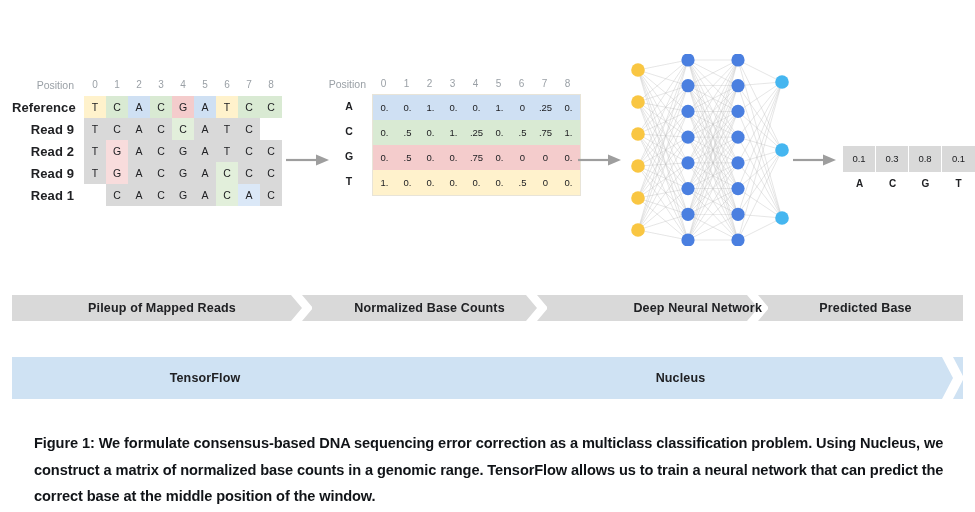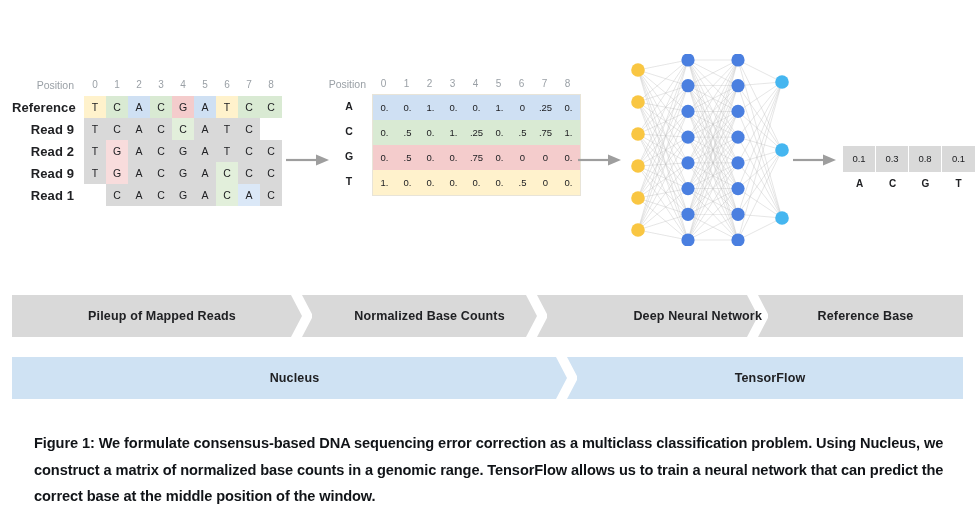--- a/index.html
+++ b/index.html
@@ -77,21 +77,21 @@
   .pred-base {
     width: 33px; height: 24px; line-height: 24px;
     text-align:center; font-size:10px; color:#202124; font-weight:bold;
   }
 
   
   .arrow { position:absolute; }
 
   
   .banner { position:absolute; left:12px; width:951px; display:flex; }
-  #banner-gray { top: 263px; height: 42px; }
+  #banner-gray { top: 263px; height: 26px; }
   #banner-blue { top: 325px; height: 42px; }
   .seg {
     position: relative; height: 100%;
     display:flex; align-items:center; justify-content:center;
     font-size: 12.5px; font-weight: bold; color: #202124;
     letter-spacing: .15px;
   }
   .seg.gray { background: #d9d9d9; }
   .seg.blue { background: #cfe2f3; }
   
@@ -496,31 +496,31 @@
           <path d="M0,0 L11,21 L0,42 L11,42 L22,21 L11,0 Z" fill="#ffffff"></path>
         </svg>
       </div>
       <div class="seg gray" style="width: 221px; justify-content: flex-end;">
         <span class="seg-label">Deep Neural Network</span>
         <svg class="notch" viewBox="0 0 22 42" preserveAspectRatio="none">
           <path d="M0,0 L11,21 L0,42 L11,42 L22,21 L11,0 Z" fill="#ffffff"></path>
         </svg>
       </div>
       <div class="seg gray" style="width: 195px;">
-        <span class="seg-label">Reference Base</span>
+        <span class="seg-label">Predicted Base</span>
       </div>
     </div>
 
   <div class="banner" id="banner-blue">
+      <div class="seg blue" style="width: 386px;">
+        <span class="seg-label">TensorFlow</span>
+      </div>
       <div class="seg blue" style="width: 565px;">
         <span class="seg-label">Nucleus</span>
         <svg class="notch" viewBox="0 0 22 42" preserveAspectRatio="none">
           <path d="M0,0 L11,21 L0,42 L11,42 L22,21 L11,0 Z" fill="#ffffff"></path>
         </svg>
       </div>
-      <div class="seg blue" style="width: 386px;">
-        <span class="seg-label">TensorFlow</span>
-      </div>
     </div>
 
   <div id="caption">Figure 1: We formulate consensus-based DNA sequencing error correction as a multiclass classification problem. Using Nucleus, we construct a matrix of normalized base counts in a genomic range. TensorFlow allows us to train a neural network that can predict the correct base at the middle position of the window.</div>
 
 </div>
 
 </body></html>

